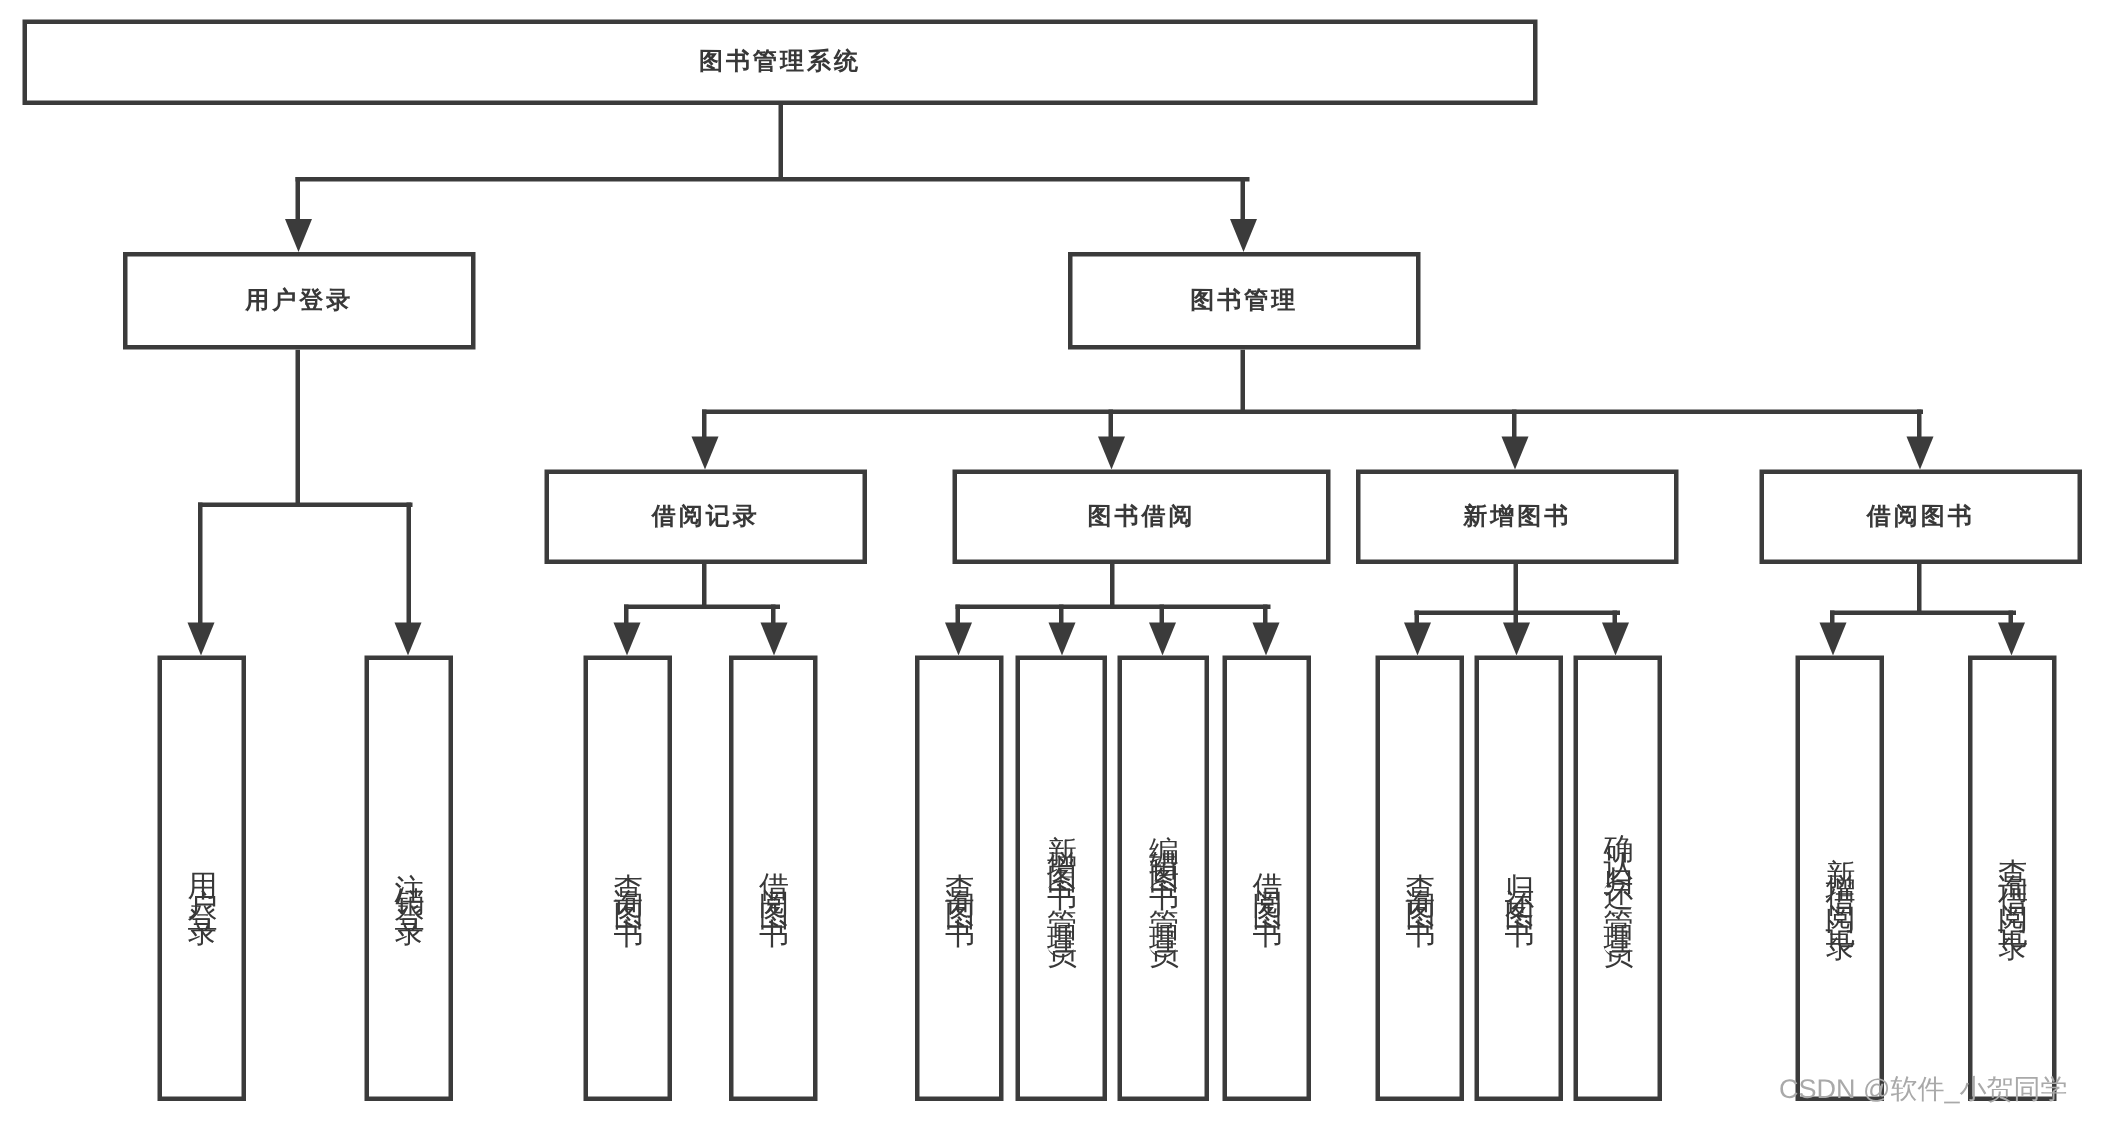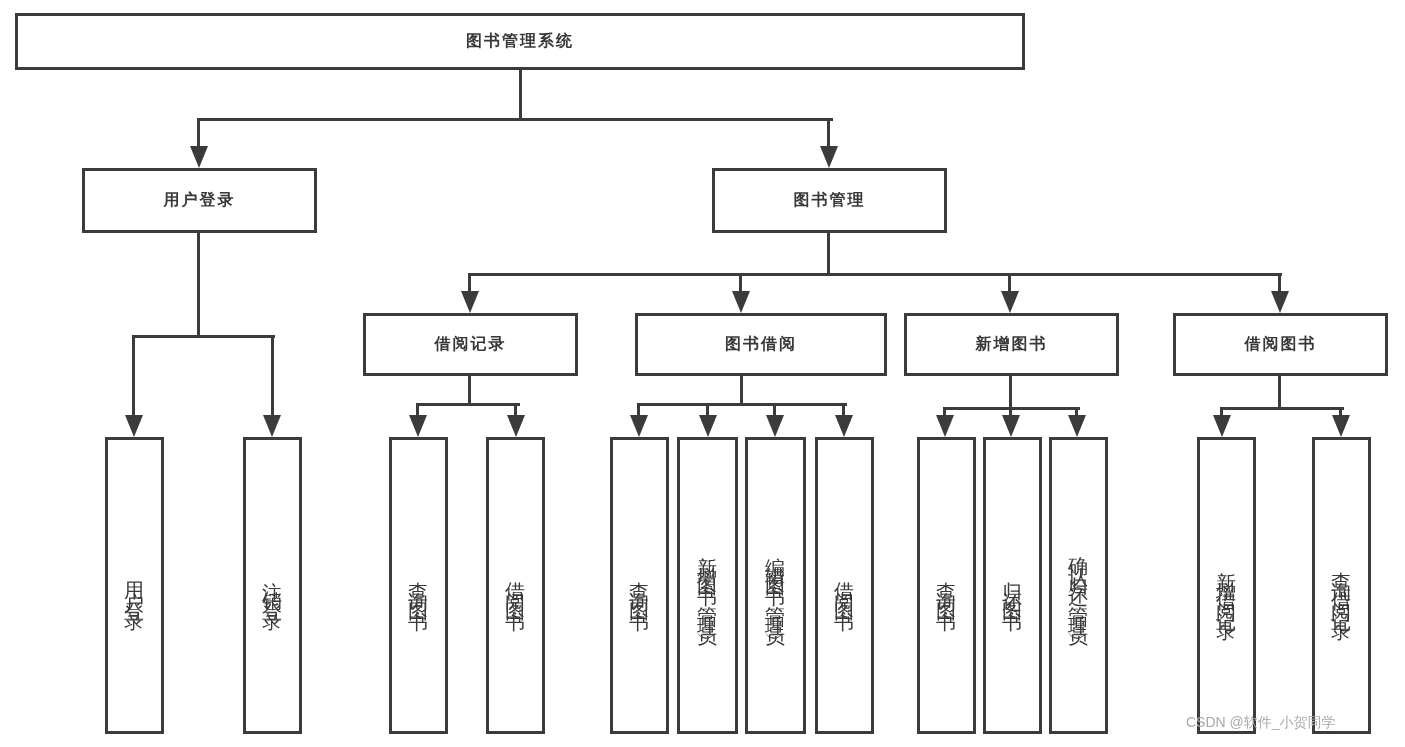--- a/index.html
+++ b/index.html
@@ -63,21 +63,21 @@
     width: 0;
     height: 0;
     border-left: 9px solid transparent;
     border-right: 9px solid transparent;
     border-top: 22px solid var(--line);
   }
   .watermark {
     position: absolute;
     left: 1186px;
     top: 714px;
-    font-size: 14px;
+    font-size: 18px;
     color: var(--wm);
     white-space: nowrap;
   }
 </style>
 </head>
 <body>
 
 <div class="canvas">
 
   <div class="ln" style="left:519px; top:70px;  width:3px;  height:50px;"></div>

